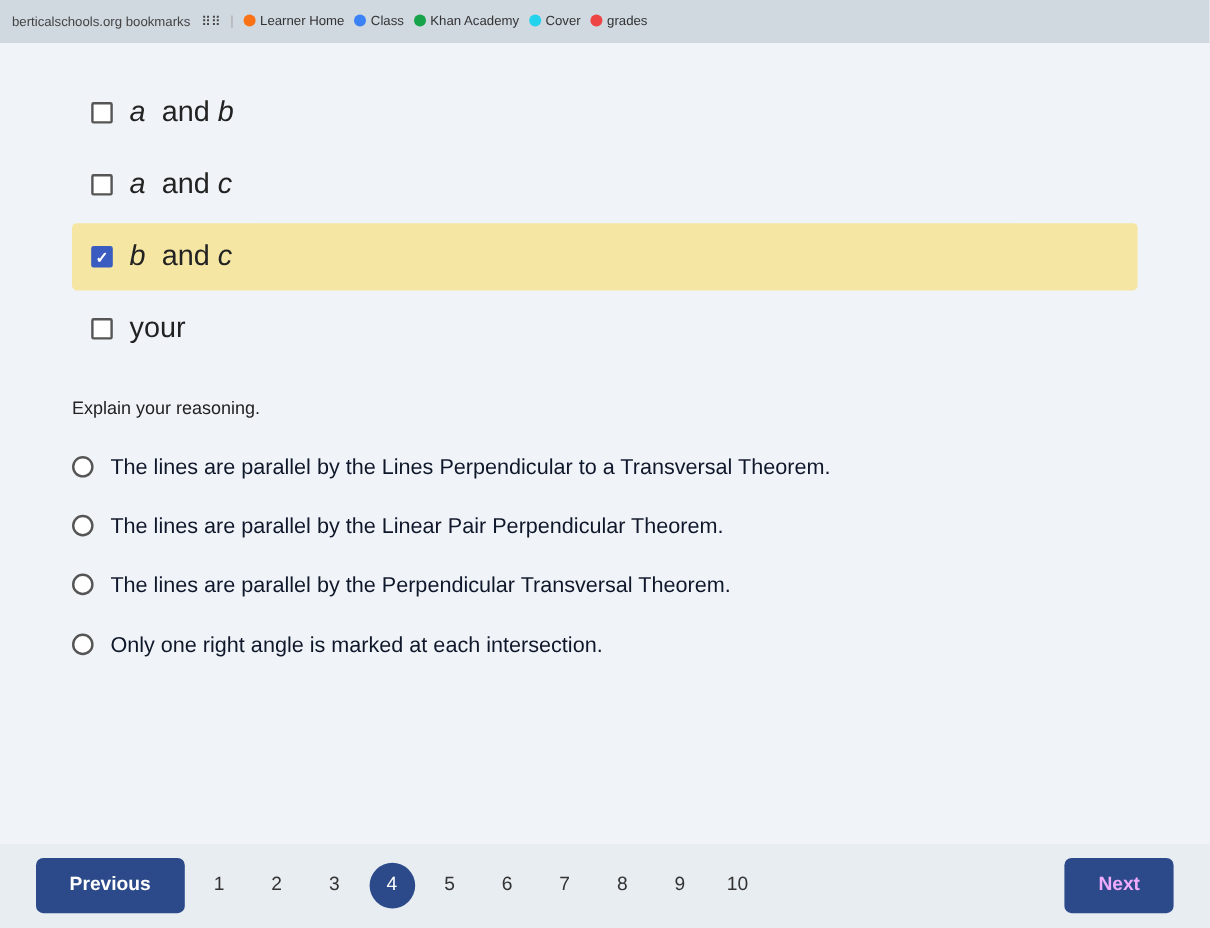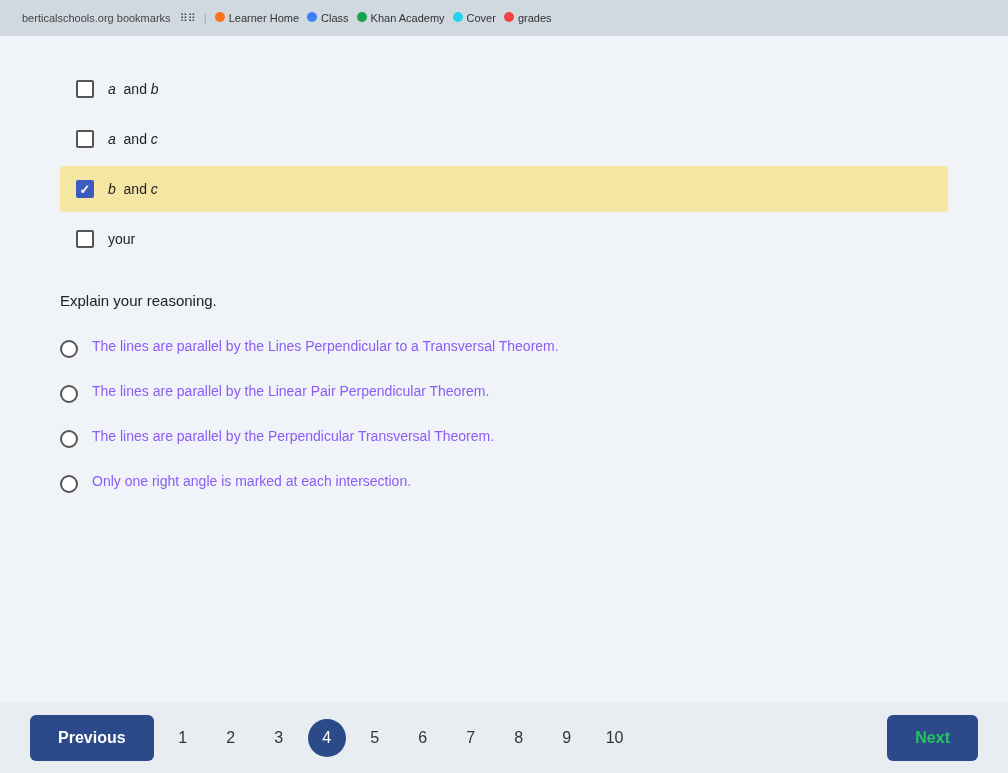--- a/index.html
+++ b/index.html
@@ -81,21 +81,21 @@
     }
 
     .choice-checkbox.checked::after {
       content: '✓';
       color: white;
       font-size: 13px;
       font-weight: bold;
     }
 
     .choice-text {
-      font-size: 14px;
+      font-size: 24px;
       color: #222;
     }
 
     .choice-text em {
       font-style: italic;
       font-weight: normal;
     }
 
     
     .reasoning-section {
@@ -121,22 +121,22 @@
       width: 18px;
       height: 18px;
       border: 2px solid #555;
       border-radius: 50%;
       flex-shrink: 0;
       margin-top: 3px;
       background: white;
     }
 
     .radio-text {
-      font-size: 14px;
-      color: #8b5cf6;
+      font-size: 18px;
+      color: #0f172a;
       line-height: 1.4;
     }
 
     
     .bottom-nav {
       position: fixed;
       bottom: 0;
       left: 0;
       width: 1008px;
       background: #e8edf2;
@@ -171,36 +171,36 @@
       border: none;
     }
 
     .page-number.active {
       background: #2c4a8a;
       color: white;
     }
 
     .btn-next {
       background: #2c4a8a;
-      color: #22c55e;
+      color: #f0abfc;
       border: none;
       border-radius: 6px;
       padding: 14px 28px;
       font-size: 16px;
       font-weight: bold;
       cursor: pointer;
       margin-left: auto;
     }
   </style>
 </head>
 <body>
 
 <div class="browser-bar">
   <div class="browser-bar-left">
-    <span style="font-size:11px;color:#444;margin-left:12px;">
+    <span style="font-size:11px;color:#444;">
       berticalschools.org bookmarks &nbsp; ⠿⠿
     </span>
     <span style="color:#aaa;">|</span>
     <span class="browser-nav-item">
       <span style="width:10px;height:10px;border-radius:50%;background:#f97316;display:inline-block;"></span>
       Learner Home
     </span>
     <span class="browser-nav-item">
       <span style="width:10px;height:10px;border-radius:50%;background:#3b82f6;display:inline-block;"></span>
       Class

